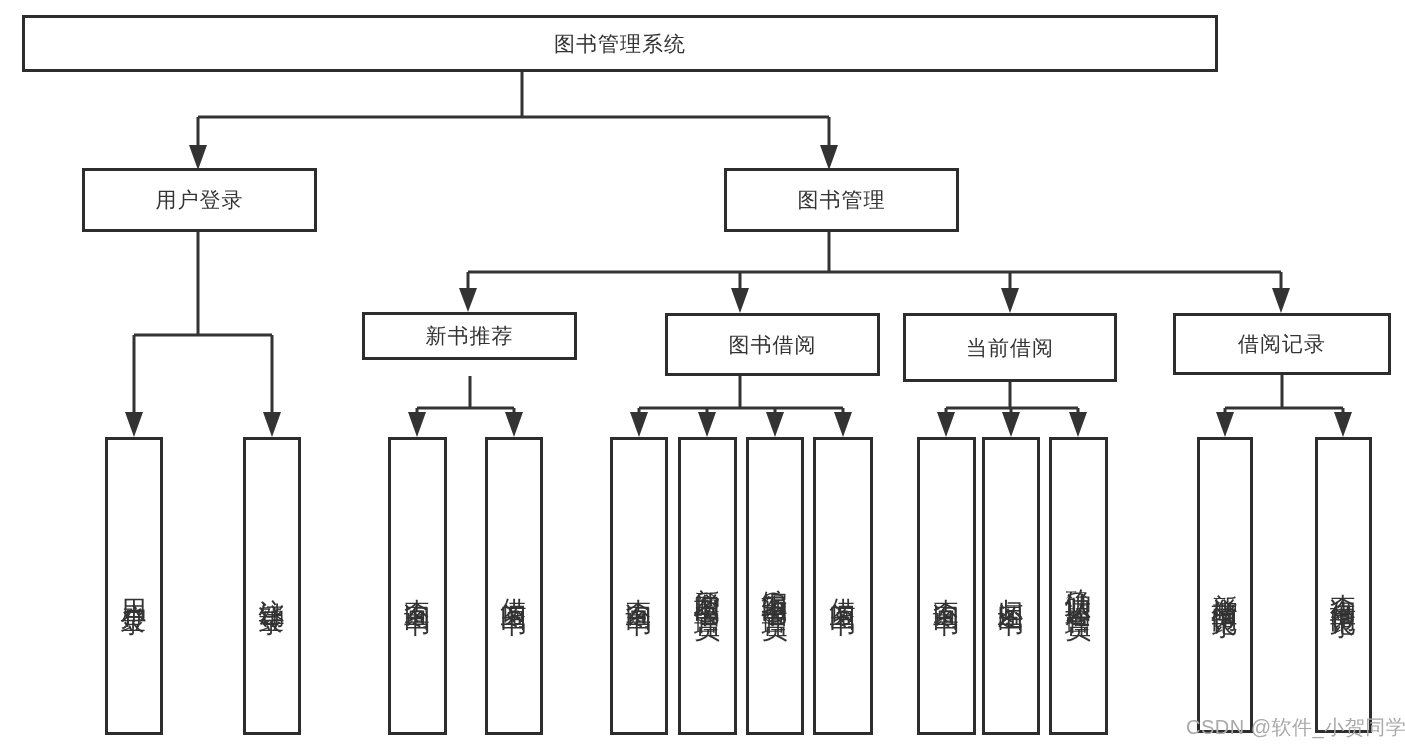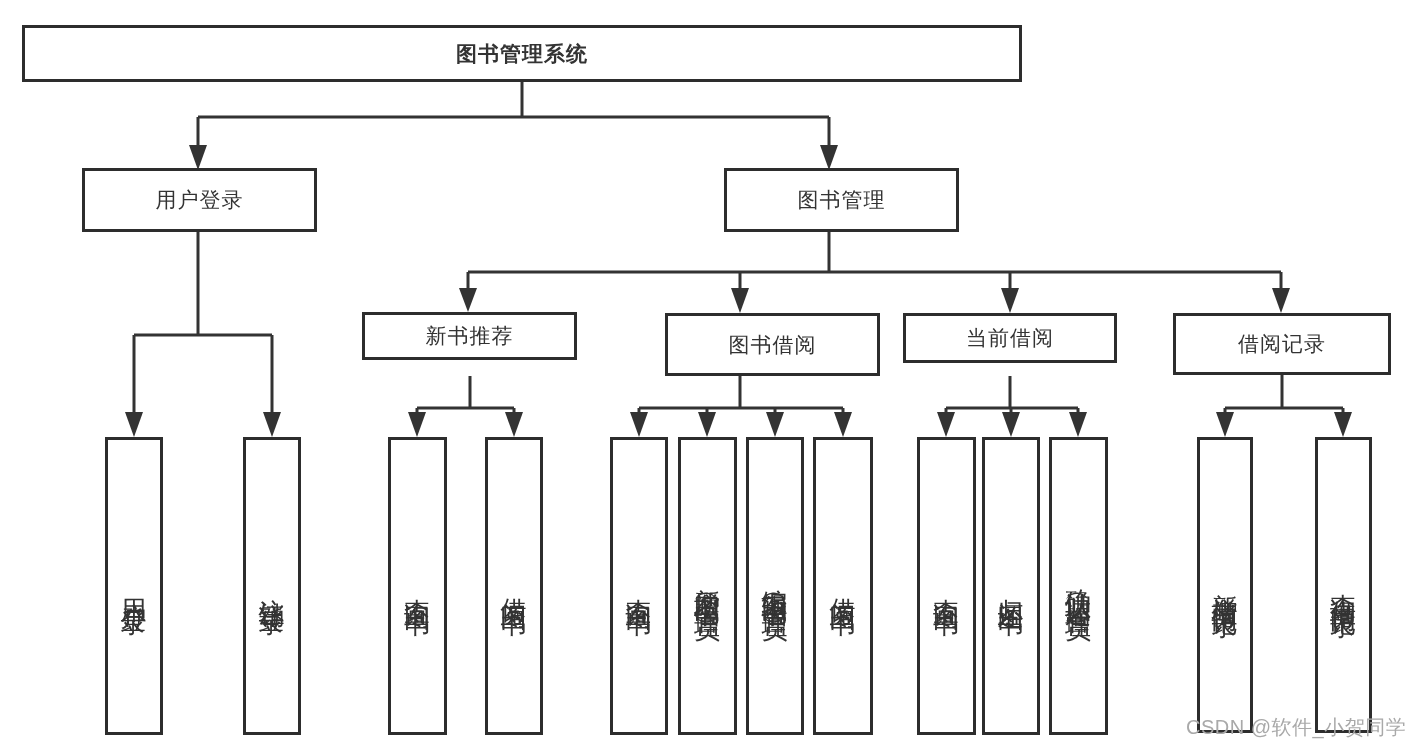--- a/index.html
+++ b/index.html
@@ -115,38 +115,38 @@
     <polygon points="1069,412 1087,412 1078,437"></polygon>
 
     <line x1="1282" y1="375" x2="1282" y2="408"></line>
     <line x1="1225" y1="408" x2="1343" y2="408"></line>
     <line x1="1225" y1="408" x2="1225" y2="414"></line>
     <polygon points="1216,412 1234,412 1225,437"></polygon>
     <line x1="1343" y1="408" x2="1343" y2="414"></line>
     <polygon points="1334,412 1352,412 1343,437"></polygon>
   </svg>
 
-  <div class="node h root" style="left:22px; top:25px; width:1000px; height:57px;font-weight:bold;">
+  <div class="node h root" style="left:22px; top:15px; width:1196px; height:57px;">
     <span>图书管理系统</span>
   </div>
 
   <div class="node h" style="left:82px; top:168px; width:235px; height:64px;">
     <span>用户登录</span>
   </div>
   <div class="node h" style="left:724px; top:168px; width:235px; height:64px;">
     <span>图书管理</span>
   </div>
 
   <div class="node h" style="left:362px; top:312px; width:215px; height:48px;">
     <span>新书推荐</span>
   </div>
   <div class="node h" style="left:665px; top:313px; width:215px; height:63px;">
     <span>图书借阅</span>
   </div>
-  <div class="node h" style="left:903px; top:313px; width:214px; height:50px;">
+  <div class="node h" style="left:903px; top:313px; width:214px; height:69px;">
     <span>当前借阅</span>
   </div>
   <div class="node h" style="left:1173px; top:313px; width:218px; height:62px;text-align:right;">
     <span>借阅记录</span>
   </div>
 
   <div class="node leaf" style="left:105px; top:437px; width:58px; height:298px;">
     <span>用户登录</span>
   </div>
   <div class="node leaf" style="left:243px; top:437px; width:58px; height:298px;">

